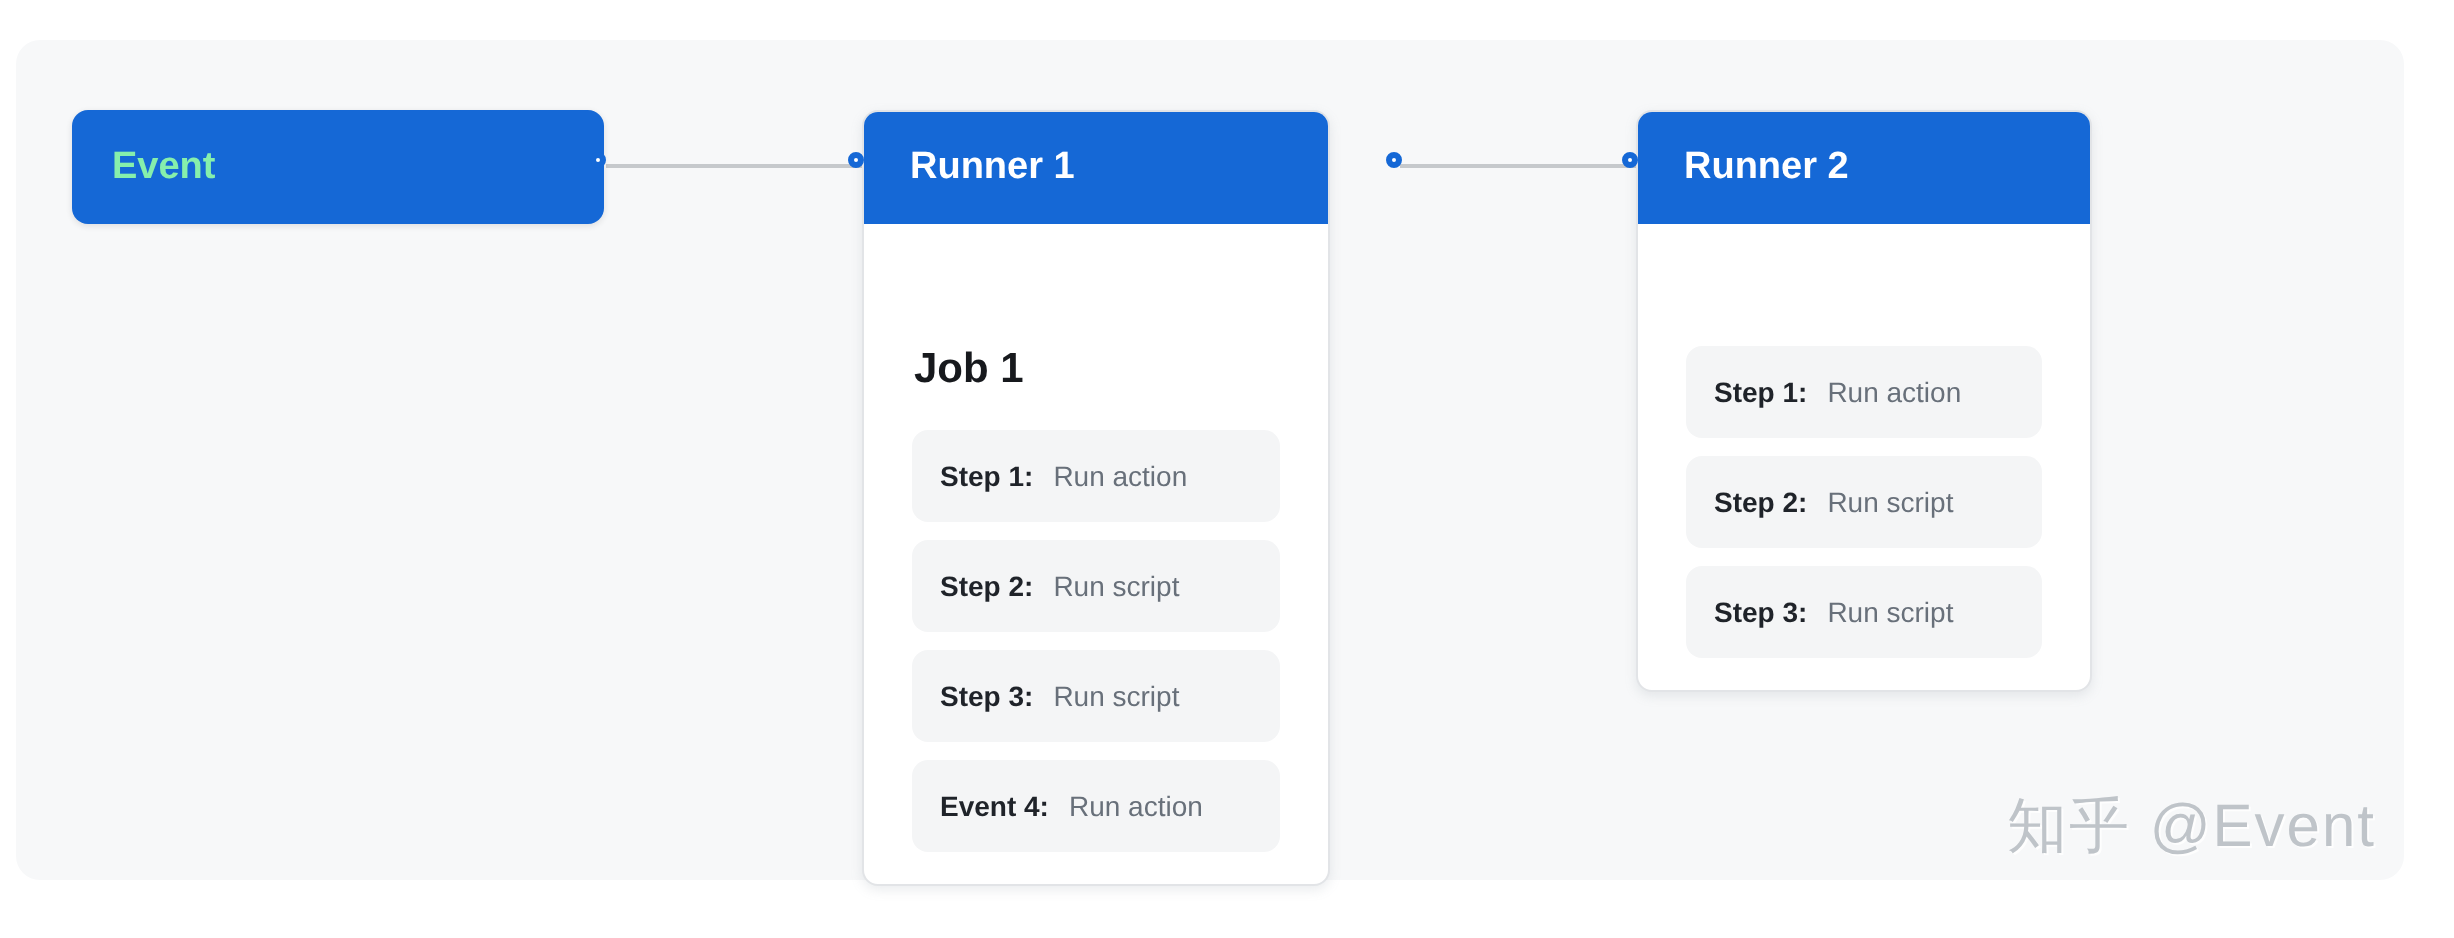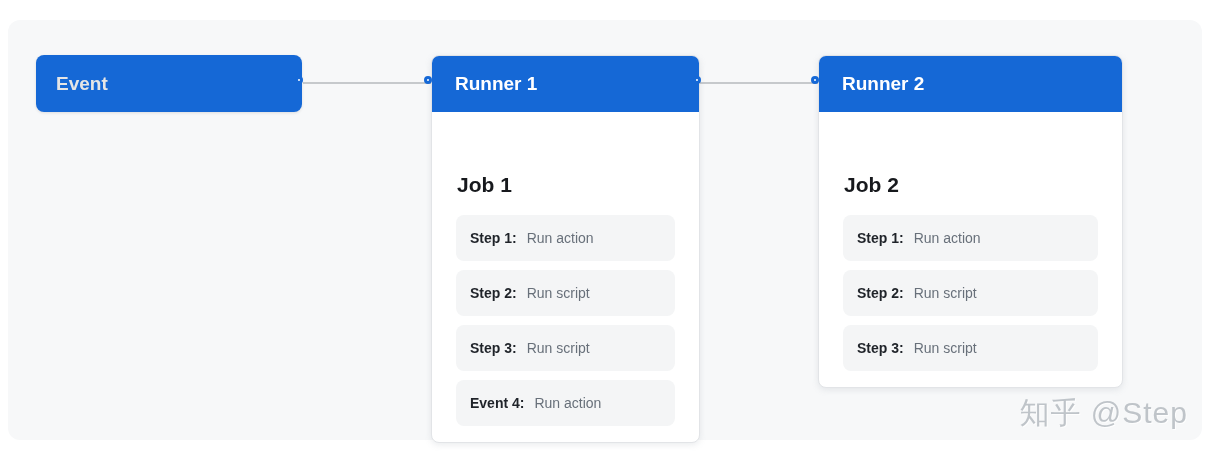--- a/index.html
+++ b/index.html
@@ -28,37 +28,37 @@
     border-radius: 12px;
   }
   .node-event {
     position: absolute;
     left: 28px; top: 35px;
     width: 266px; height: 57px;
     background: var(--accent);
     border-radius: 8px;
     display: flex; align-items: center;
     padding-left: 20px;
-    color: #e5e5e5;
+    color: #86efac;
     font-size: 19px; font-weight: 700;
     z-index: 2;
     box-shadow: 0 1px 3px rgba(31,35,41,0.12);
   }
   .runner-card {
     position: absolute;
     top: 35px;
     background: var(--card-bg);
     border: 1px solid #e2e4e7;
     border-radius: 8px;
     box-shadow: 0 2px 6px rgba(140,149,159,0.18);
     z-index: 2;
     overflow: hidden;
   }
-  .runner-1 { left: 423px; width: 269px; }
-  .runner-2 { left: 810px; width: 305px; }
+  .runner-1 { left: 423px; width: 234px; }
+  .runner-2 { left: 810px; width: 228px; }
   .runner-header {
     height: 57px;
     margin: -1px -1px 0 -1px;
     background: var(--accent);
     border-radius: 8px 8px 0 0;
     display: flex; align-items: center;
     padding-left: 24px;
     color: #ffffff;
     font-size: 19px; font-weight: 700;
   }
@@ -152,31 +152,30 @@
         <span class="step-action">Run action</span>
       </div>
     </div>
   </div>
 
   <div class="runner-card runner-2">
     <div class="runner-header">
       <span>Runner 2</span>
     </div>
     <div class="runner-body">
-      <div class="job-title">Job 2</div>
       <div class="step-row">
         <span class="step-label">Step 1:</span>
         <span class="step-action">Run action</span>
       </div>
       <div class="step-row">
         <span class="step-label">Step 2:</span>
         <span class="step-action">Run script</span>
       </div>
       <div class="step-row">
         <span class="step-label">Step 3:</span>
         <span class="step-action">Run script</span>
       </div>
     </div>
   </div>
 
-  <div class="watermark">知乎 @Step</div>
+  <div class="watermark">知乎 @Event</div>
 
 </div>
 
 </body></html>

